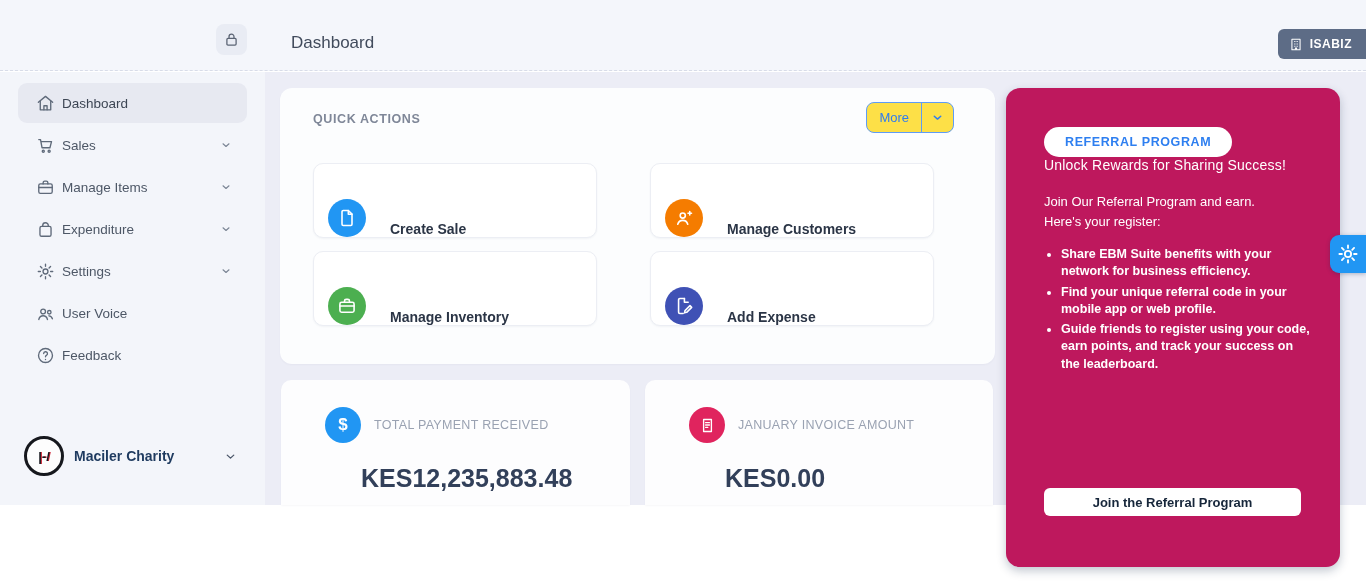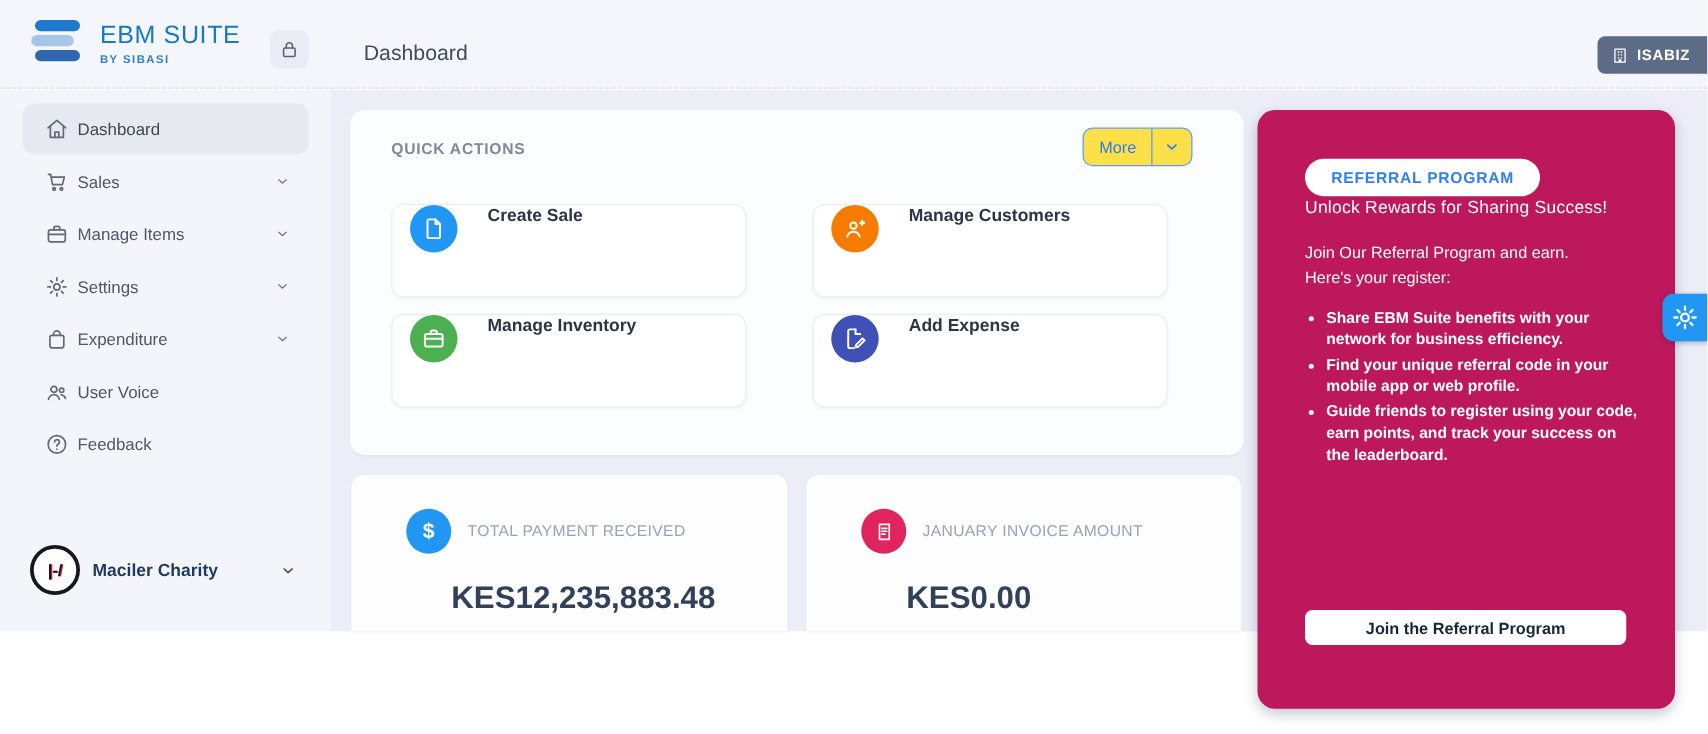--- a/index.html
+++ b/index.html
@@ -52,21 +52,21 @@
               background:#fcfdfe; border-radius:12px; box-shadow:0 1px 2px rgba(40,50,90,0.04); }
   .qa-title { position:absolute; left:33px; top:24px; font-size:12.5px; font-weight:bold;
               color:#7f8798; letter-spacing:0.6px; }
   .more-btn { position:absolute; right:41px; top:14px; height:31px; display:flex; align-items:stretch;
               background:#fde047; border:1.5px solid #5e9cf6; border-radius:8px; overflow:hidden; cursor:pointer; }
   .more-main { display:flex; align-items:center; padding:0 12px; font-size:13px; color:#2e7cf2; }
   .more-caret { display:flex; align-items:center; padding:0 9px; border-left:1.5px solid #5e9cf6; color:#2e7cf2; }
 
   .action-card { position:absolute; width:284px; height:75px; background:#ffffff;
                  border:1px solid #eceef4; border-radius:10px; box-shadow:0 1px 2px rgba(40,50,90,0.05);
-                 display:flex; align-items:flex-start; gap:24px; padding-left:14px; cursor:pointer; }
+                 display:flex; align-items:flex-end; gap:24px; padding-left:14px; cursor:pointer; }
   .ac-1 { left:33px;  top:75px; }
   .ac-2 { left:370px; top:75px; }
   .ac-3 { left:33px;  top:163px; }
   .ac-4 { left:370px; top:163px; }
   .ac-circle { width:38px; height:38px; border-radius:50%; display:flex; align-items:center;
                justify-content:center; color:#ffffff; flex:none; }
   .ac-label { font-size:14px; font-weight:bold; color:#2b3546; }
 
   
   .stat-card { position:absolute; top:380px; height:125px; background:#fdfdfe;
@@ -102,31 +102,20 @@
 </style>
 </head>
 <body>
 
 <div class="app">
 
   <div class="topbar"></div>
   <div class="sidebar-bg"></div>
   <div class="main-bg"></div>
 
-  <div class="brand">
-    <svg class="brand-bars" viewBox="0 0 46 42">
-      <rect x="6" y="3" width="36" height="9" rx="4.5" fill="#2079cf"></rect>
-      <rect x="3" y="15" width="34" height="9" rx="4.5" fill="#a6c6e8"></rect>
-      <rect x="6" y="27" width="36" height="9" rx="4.5" fill="#2f66ae"></rect>
-    </svg>
-    <div>
-      <div class="brand-title">EBM SUITE</div>
-      <div class="brand-sub">BY SIBASI</div>
-    </div>
-  </div>
 
   <div class="lock-btn">
     <svg width="17" height="17" viewBox="0 0 24 24" fill="none" stroke="currentColor" stroke-width="1.8" stroke-linecap="round" stroke-linejoin="round">
       <rect x="5.5" y="10.5" width="13" height="9.5" rx="1.5"></rect>
       <path d="M8.5 10.5V8a3.5 3.5 0 0 1 7 0v2.5"></path>
     </svg>
   </div>
 
   <div class="page-title">Dashboard</div>
 
@@ -178,41 +167,41 @@
       <span class="ni-label">Manage Items</span>
       <span class="ni-chev">
         <svg viewBox="0 0 24 24" fill="none" stroke="currentColor" stroke-width="2.2" stroke-linecap="round" stroke-linejoin="round">
             <path d="M6 9.5l6 5.5 6-5.5"></path>
           </svg>
       </span>
     </div>
 
     <div class="nav-item">
       <span class="ni-icon">
+        <svg viewBox="0 0 24 24" fill="none" stroke="currentColor" stroke-width="1.7" stroke-linecap="round" stroke-linejoin="round">
+          <rect x="5" y="8" width="14" height="12.5" rx="2"></rect>
+            <path d="M8.5 8V7a3.5 3.5 0 0 1 7 0v1"></path>
+        </svg>
+      </span>
+      <span class="ni-label">Expenditure</span>
+      <span class="ni-chev">
+        <svg viewBox="0 0 24 24" fill="none" stroke="currentColor" stroke-width="2.2" stroke-linecap="round" stroke-linejoin="round">
+            <path d="M6 9.5l6 5.5 6-5.5"></path>
+          </svg>
+      </span>
+    </div>
+
+    <div class="nav-item">
+      <span class="ni-icon">
         <svg viewBox="0 0 24 24" fill="none" stroke="currentColor" stroke-width="1.7" stroke-linecap="round">
           <circle cx="12" cy="12" r="3.1"></circle>
           <path d="M12 2.9v2.6M12 18.5v2.6M2.9 12h2.6M18.5 12h2.6M5.6 5.6l1.9 1.9M16.5 16.5l1.9 1.9M18.4 5.6l-1.9 1.9M7.5 16.5l-1.9 1.9"></path>
         </svg>
       </span>
       <span class="ni-label">Settings</span>
-      <span class="ni-chev">
-        <svg viewBox="0 0 24 24" fill="none" stroke="currentColor" stroke-width="2.2" stroke-linecap="round" stroke-linejoin="round">
-            <path d="M6 9.5l6 5.5 6-5.5"></path>
-          </svg>
-      </span>
-    </div>
-
-    <div class="nav-item">
-      <span class="ni-icon">
-        <svg viewBox="0 0 24 24" fill="none" stroke="currentColor" stroke-width="1.7" stroke-linecap="round" stroke-linejoin="round">
-          <rect x="5" y="8" width="14" height="12.5" rx="2"></rect>
-            <path d="M8.5 8V7a3.5 3.5 0 0 1 7 0v1"></path>
-        </svg>
-      </span>
-      <span class="ni-label">Expenditure</span>
       <span class="ni-chev">
         <svg viewBox="0 0 24 24" fill="none" stroke="currentColor" stroke-width="2.2" stroke-linecap="round" stroke-linejoin="round">
             <path d="M6 9.5l6 5.5 6-5.5"></path>
           </svg>
       </span>
     </div>
 
     <div class="nav-item">
       <span class="ni-icon">
         <svg viewBox="0 0 24 24" fill="none" stroke="currentColor" stroke-width="1.7" stroke-linecap="round" stroke-linejoin="round">

